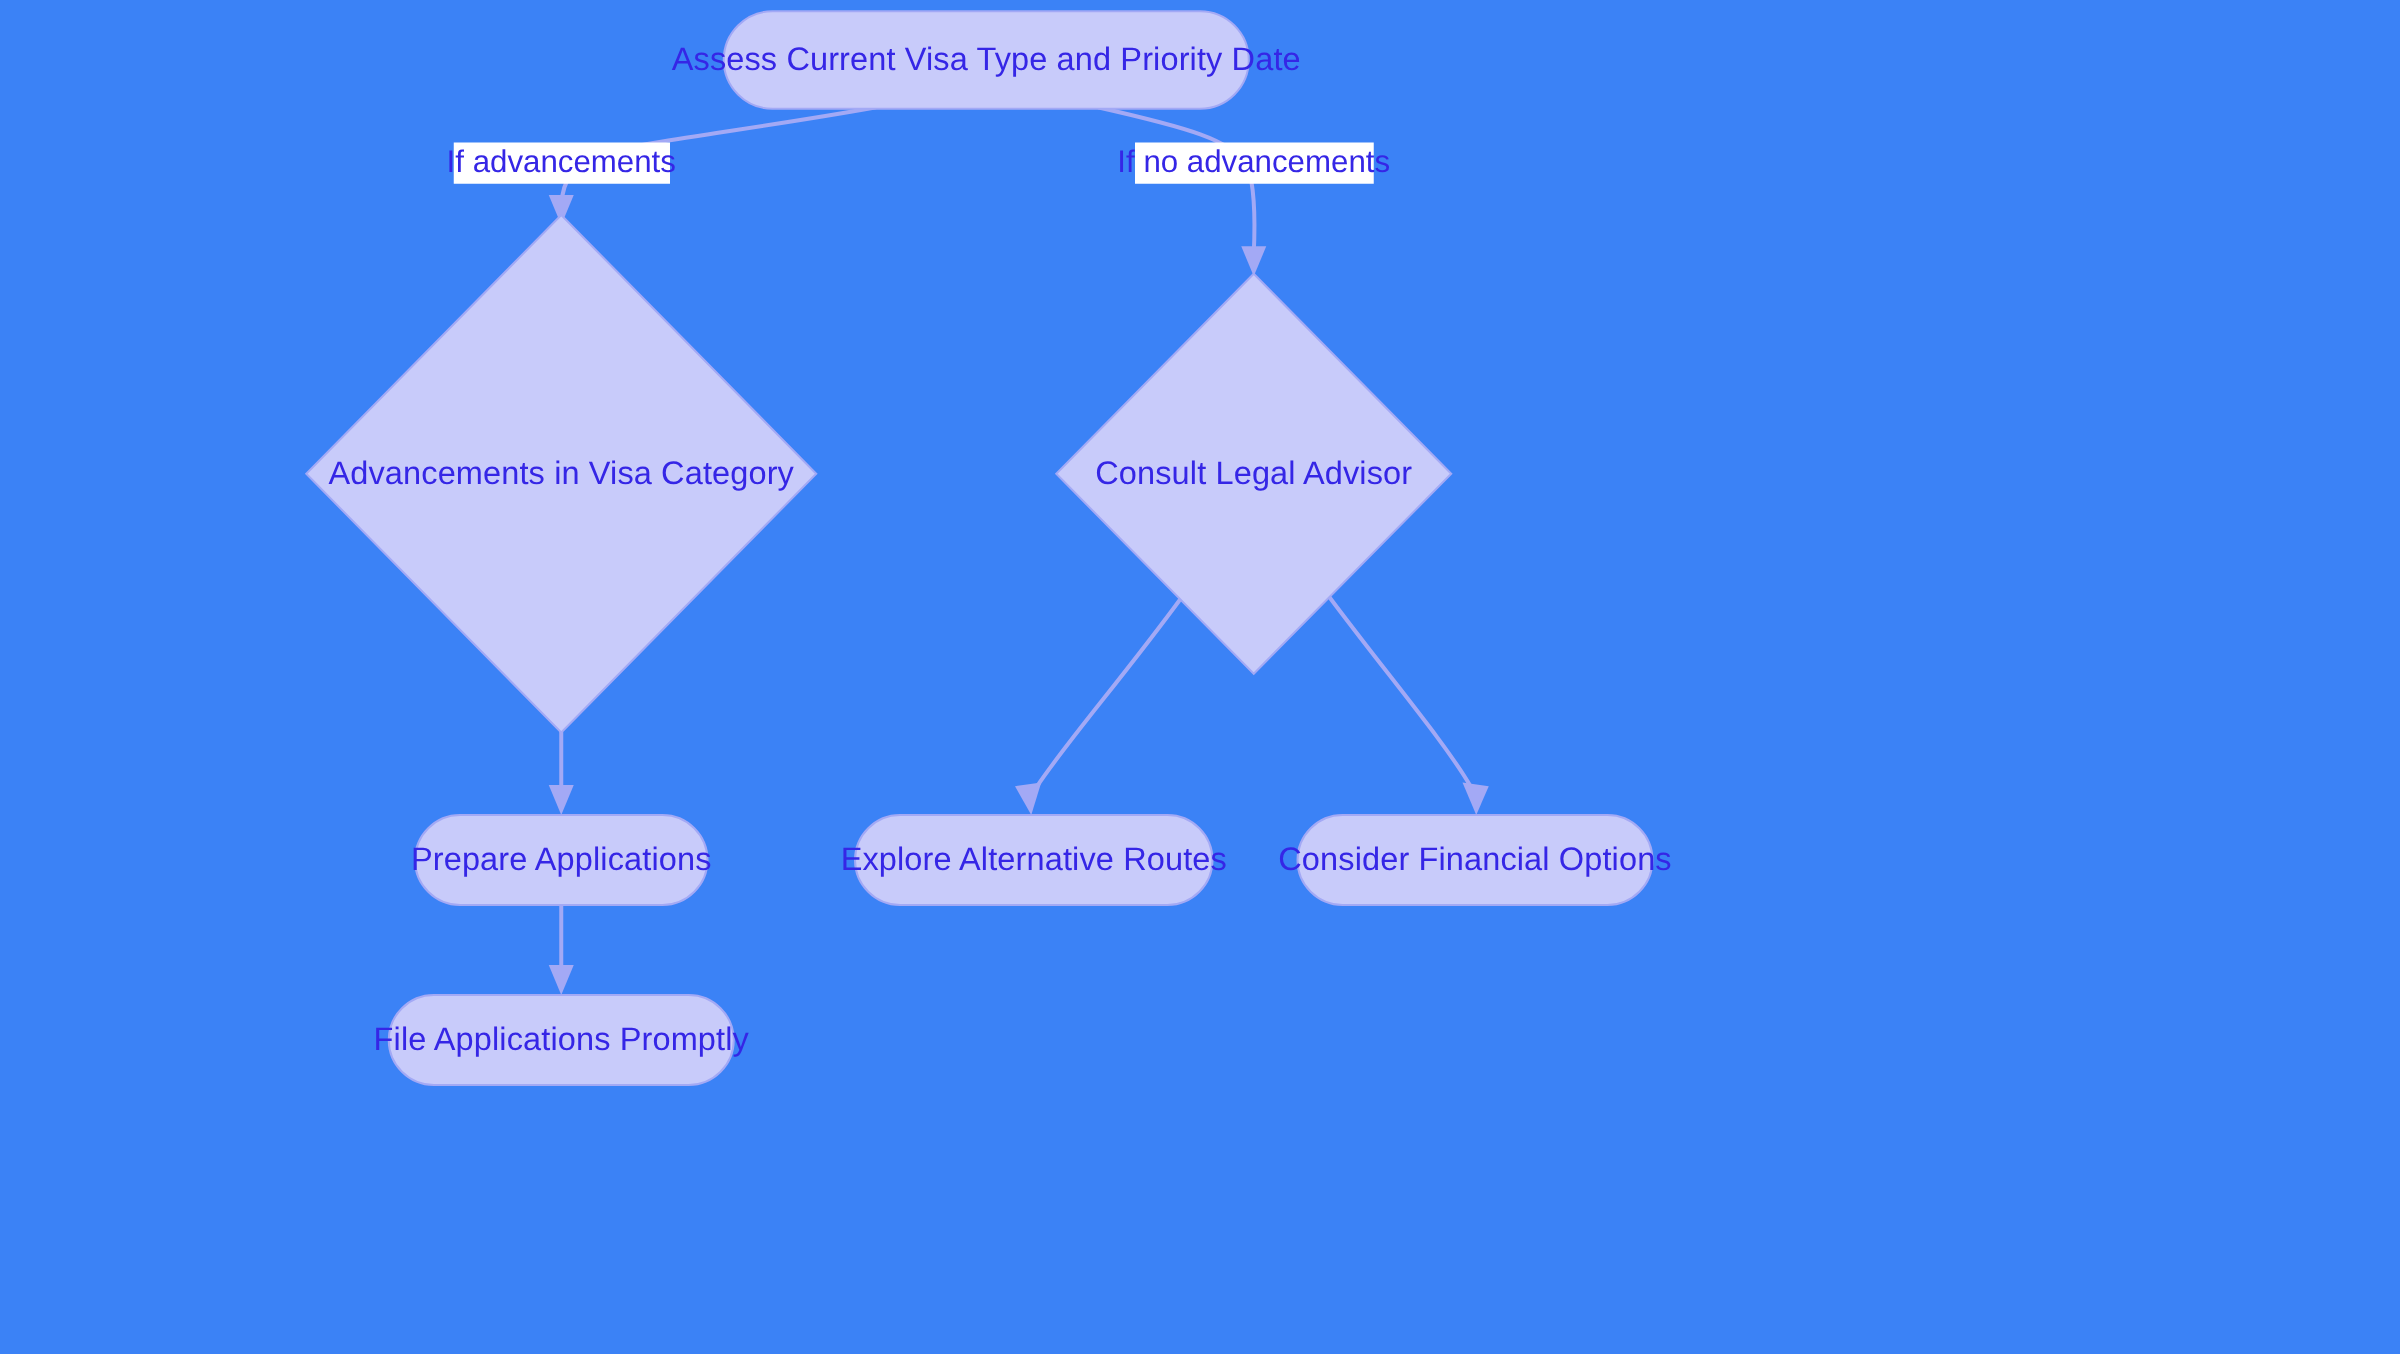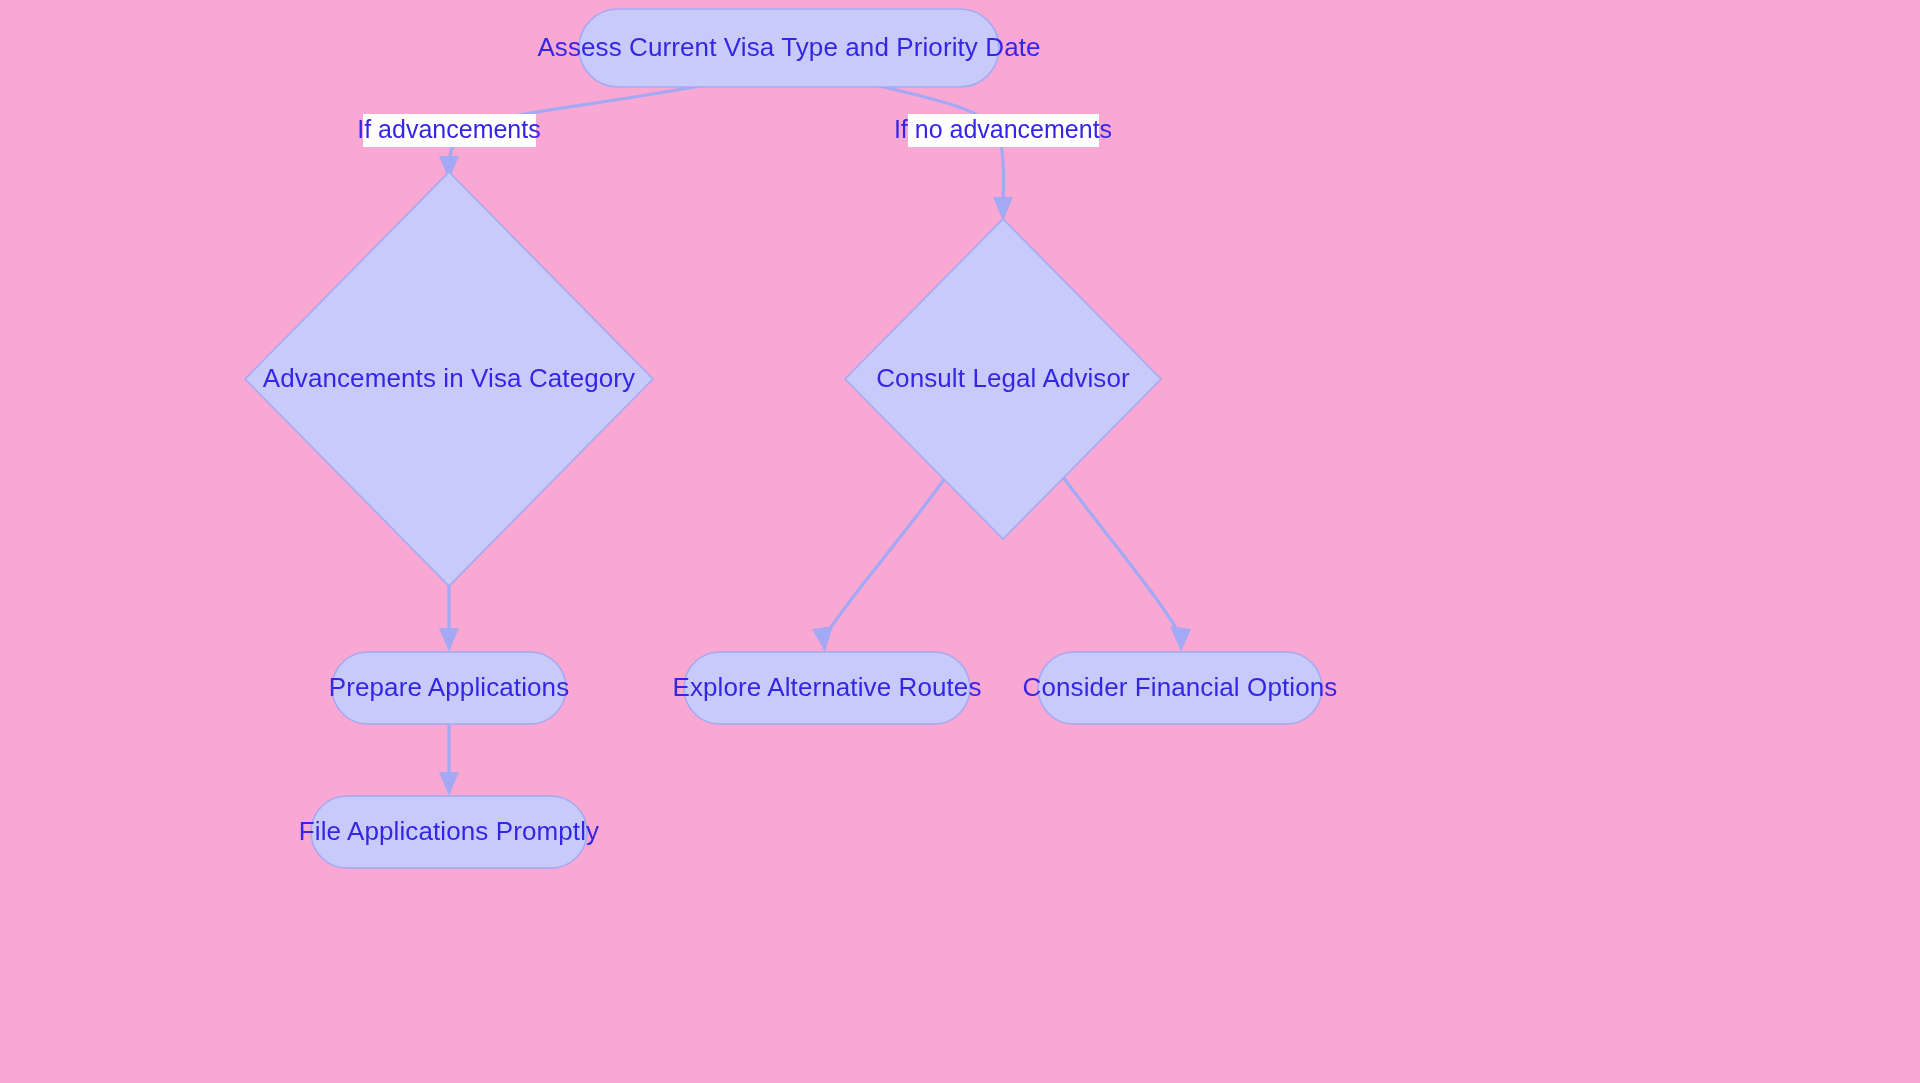--- a/index.html
+++ b/index.html
@@ -11,21 +11,21 @@
   body {
     width: 1920px;
     height: 1083px;
     overflow: hidden;
     font-family: "Liberation Sans", "DejaVu Sans", sans-serif;
   }
   #flow-root {
     position: relative;
     width: 1920px;
     height: 1083px;
-    background: #f9a8d4;
+    background: #3b82f6;
   }
   svg#flow-svg {
     position: absolute;
     top: 0;
     left: 0;
     width: 1920px;
     height: 1083px;
     display: block;
   }
   .node-shape {

